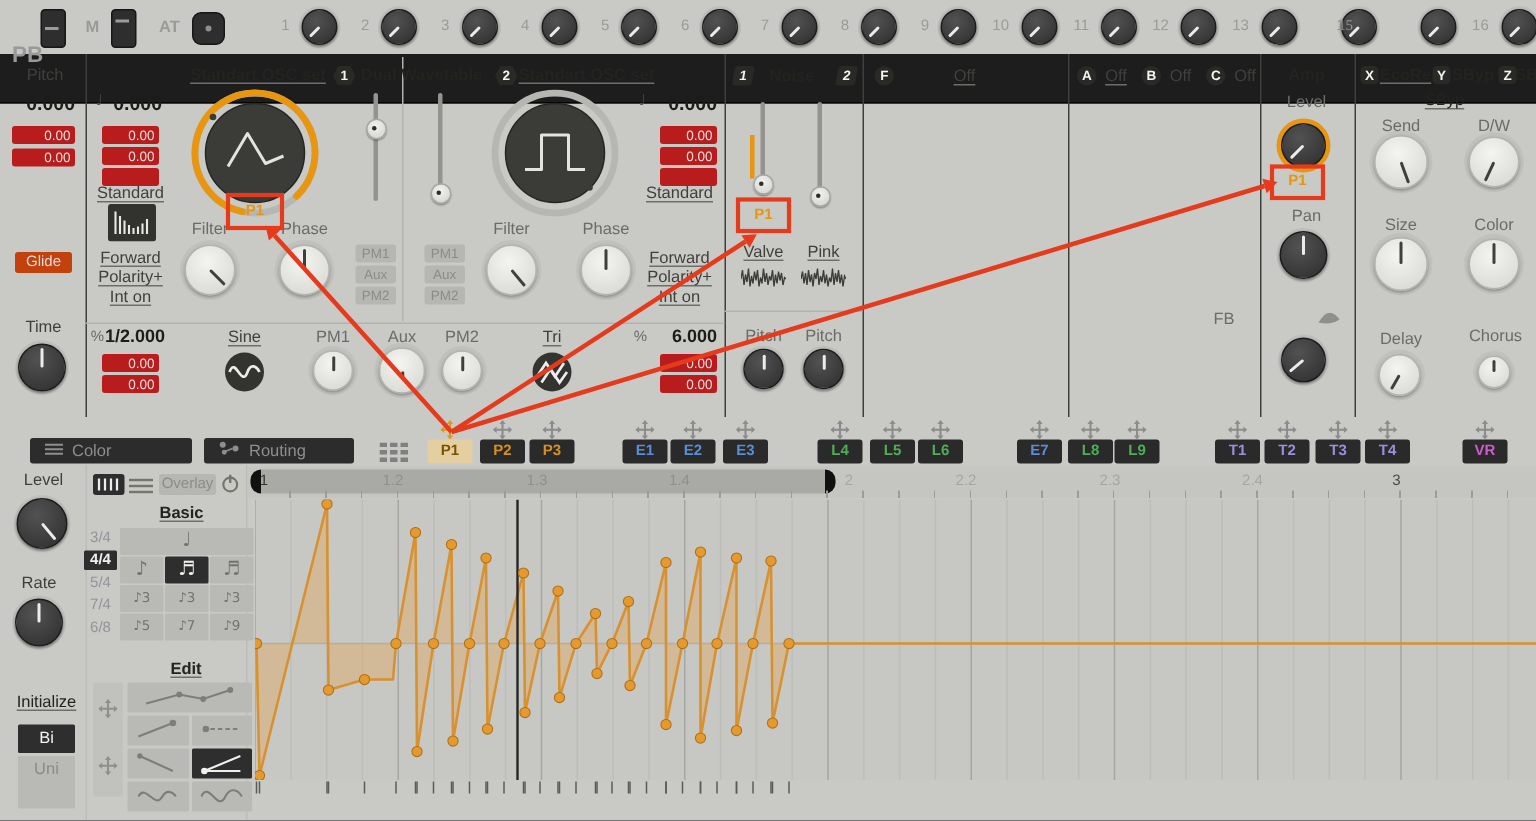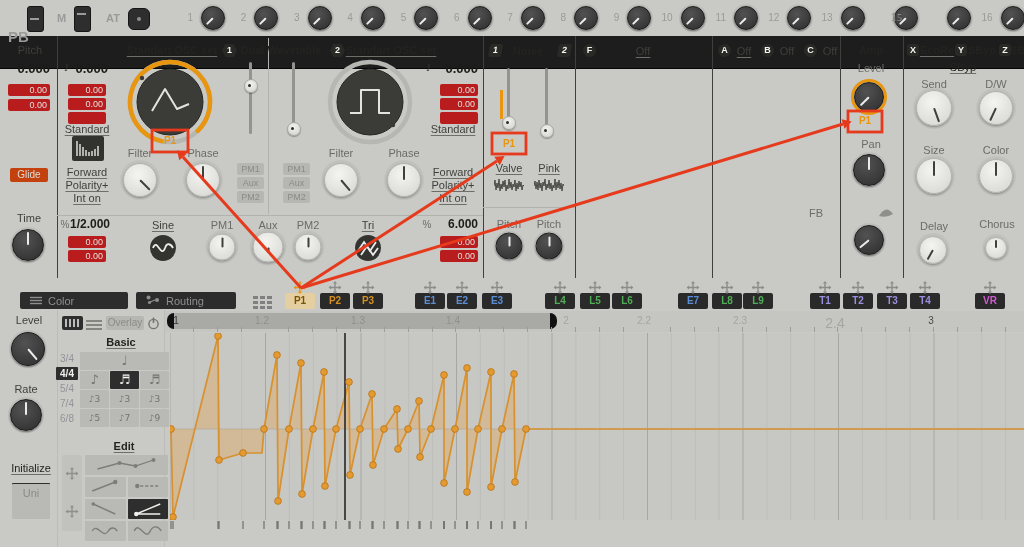--- a/index.html
+++ b/index.html
@@ -635,36 +635,36 @@
       <div class="cell" style="left: 85px; top: 521px; width: 40.5px; height: 20px;"><svg width="40.5" height="20" viewBox="0 0 40 20">
           <path d="M7 10 C12 1 18 19 23 10 C26 5 30 7 32 10" stroke="#7d7d7a" stroke-width="1.4" fill="none"></path>
         </svg></div>
       <div class="cell" style="left: 127.5px; top: 521px; width: 40.5px; height: 20px;"><svg width="40.5" height="20" viewBox="0 0 40 20">
           <path d="M6 10 C11 -1 17 21 22 10 C25 4 30 5 33 10" stroke="#7d7d7a" stroke-width="1.4" fill="none"></path>
         </svg></div>
     </div>
 
   <div class="lbl dk uline" style="left:31px;top:462px">Initialize</div>
   <div class="cell sel" style="left:12px;top:483px;width:38px;height:19px;font-size:11px;line-height:19px">Bi</div>
-  <div class="cell" style="left:12px;top:484px;width:38px;height:35px;font-size:11px;line-height:19px;color:#8b8b88">Uni</div>
+  <div class="cell" style="left:12px;top:504px;width:38px;height:35px;font-size:11px;line-height:19px;color:#8b8b88">Uni</div>
 
   <div class="abs" style="left:165px;top:311px;width:859px;height:21px;background:#c5c5c2"></div>
   <div class="abs" style="left:167px;top:313px;width:390px;height:16px;background:#a9a9a6;border-radius:8px">
     <div style="position:absolute;left:0;top:0;width:7px;height:16px;background:#111;border-radius:8px 0 0 8px"></div>
     <div style="position:absolute;right:0;top:0;width:7px;height:16px;background:#111;border-radius:0 8px 8px 0"></div>
     </div>
   <div id="ruler-labels">
       <div class="abs" style="left: 176px; top: 315px; font-size: 10px; color: rgb(53, 53, 47); transform: translateX(-50%);">1</div>
       <div class="abs" style="left: 262px; top: 315px; font-size: 10px; color: rgb(143, 143, 140); transform: translateX(-50%);">1.2</div>
       <div class="abs" style="left: 358px; top: 315px; font-size: 10px; color: rgb(143, 143, 140); transform: translateX(-50%);">1.3</div>
       <div class="abs" style="left: 453px; top: 315px; font-size: 10px; color: rgb(143, 143, 140); transform: translateX(-50%);">1.4</div>
       <div class="abs" style="left: 566px; top: 315px; font-size: 10px; color: rgb(165, 165, 162); transform: translateX(-50%);">2</div>
       <div class="abs" style="left: 644px; top: 315px; font-size: 10px; color: rgb(165, 165, 162); transform: translateX(-50%);">2.2</div>
       <div class="abs" style="left: 740px; top: 315px; font-size: 10px; color: rgb(165, 165, 162); transform: translateX(-50%);">2.3</div>
-      <div class="abs" style="left: 835px; top: 315px; font-size: 14px; color: rgb(165, 165, 162); transform: translateX(-50%);">2.4</div>
+      <div class="abs" style="left: 835px; top: 315px; font-size: 10px; color: rgb(165, 165, 162); transform: translateX(-50%);">2.4</div>
       <div class="abs" style="left: 931px; top: 315px; font-size: 10px; color: rgb(74, 74, 69); transform: translateX(-50%);">3</div>
     </div>
   <div class="abs" style="left:170px;top:327px;width:854px;height:5px;background:repeating-linear-gradient(90deg,transparent 0 22.875px,#9c9c99 22.875px 23.875px)"></div>
 
   <div class="abs" id="mseg" style="left:170px;top:333px;width:854px;height:187px"><svg width="854" height="187" viewBox="0 0 854 187">
         <rect x="0" y="0" width="854" height="187" fill="#c7c7c4"></rect>
         <line x1="0" y1="0" x2="0" y2="187" stroke="#a6a6a3" stroke-width="1"></line>
         <line x1="23.875" y1="0" x2="23.875" y2="187" stroke="#bdbdba" stroke-width="1"></line>
         <line x1="47.75" y1="0" x2="47.75" y2="187" stroke="#bdbdba" stroke-width="1"></line>
         <line x1="71.625" y1="0" x2="71.625" y2="187" stroke="#bdbdba" stroke-width="1"></line>

